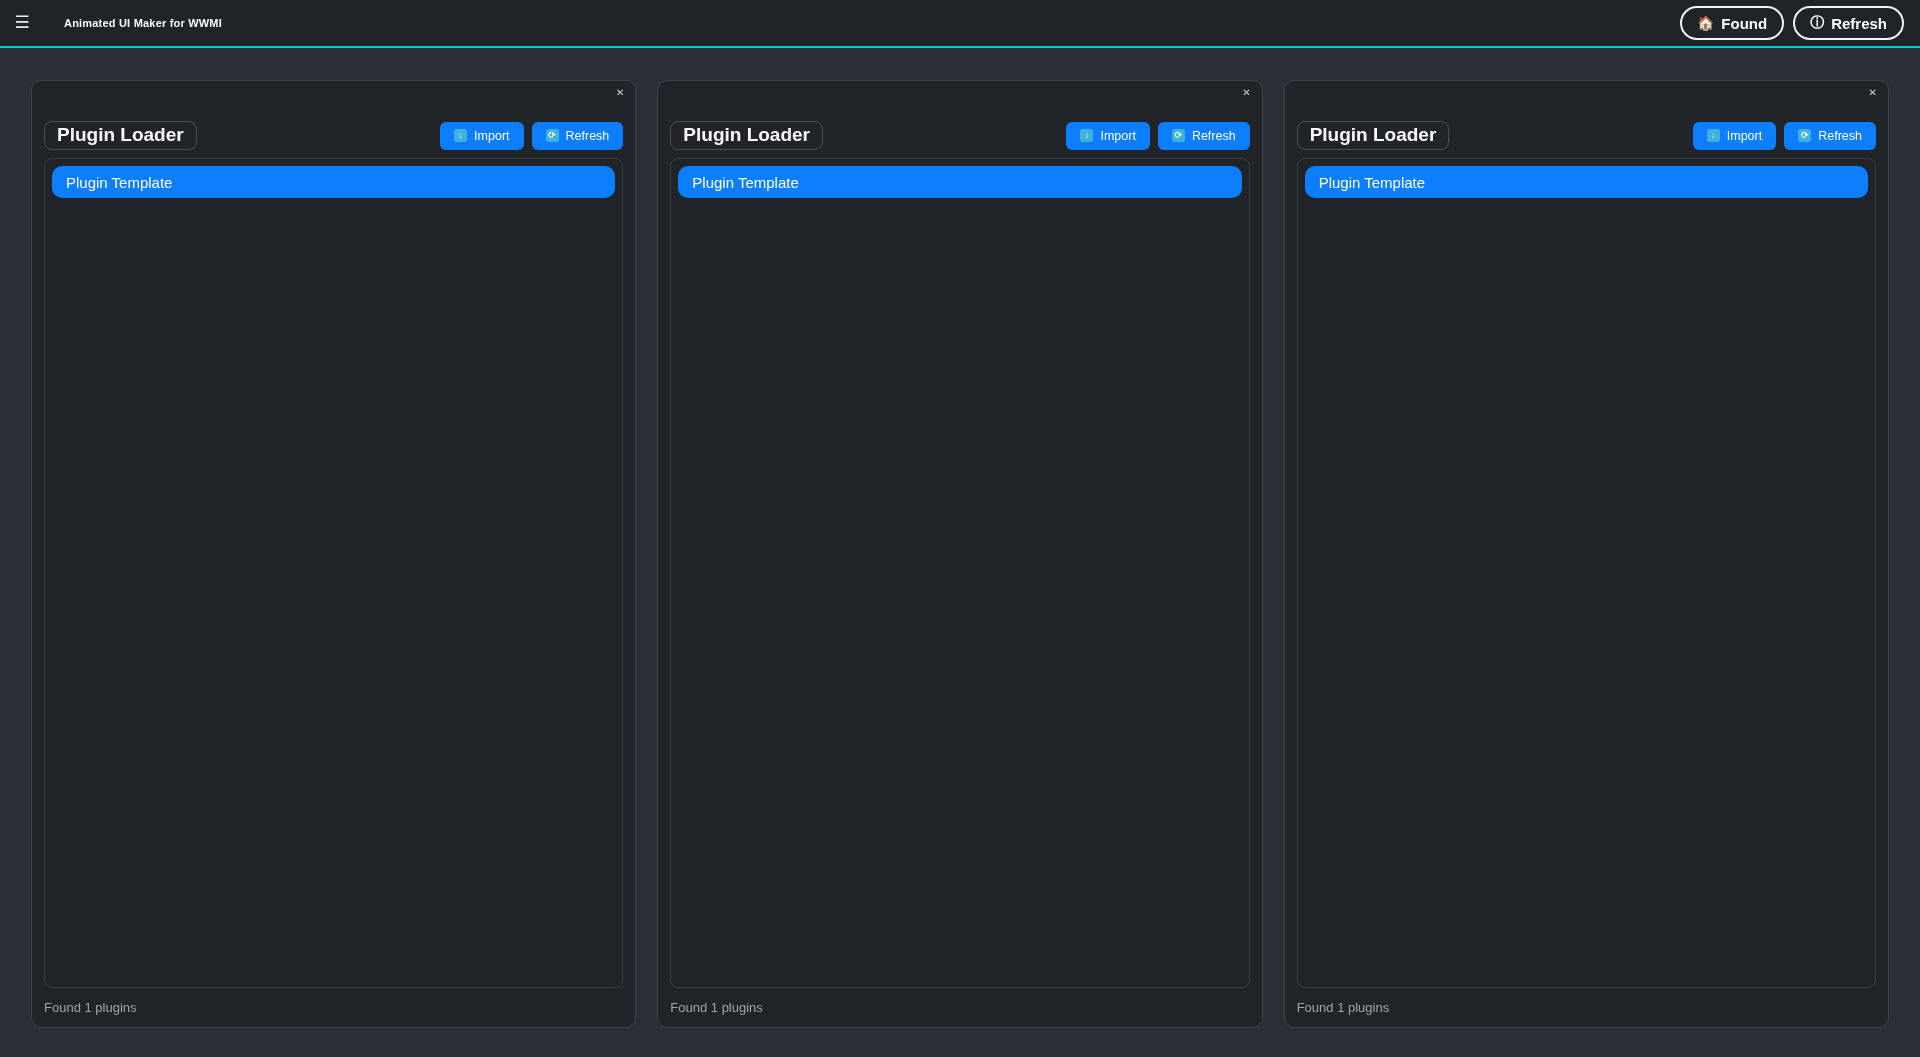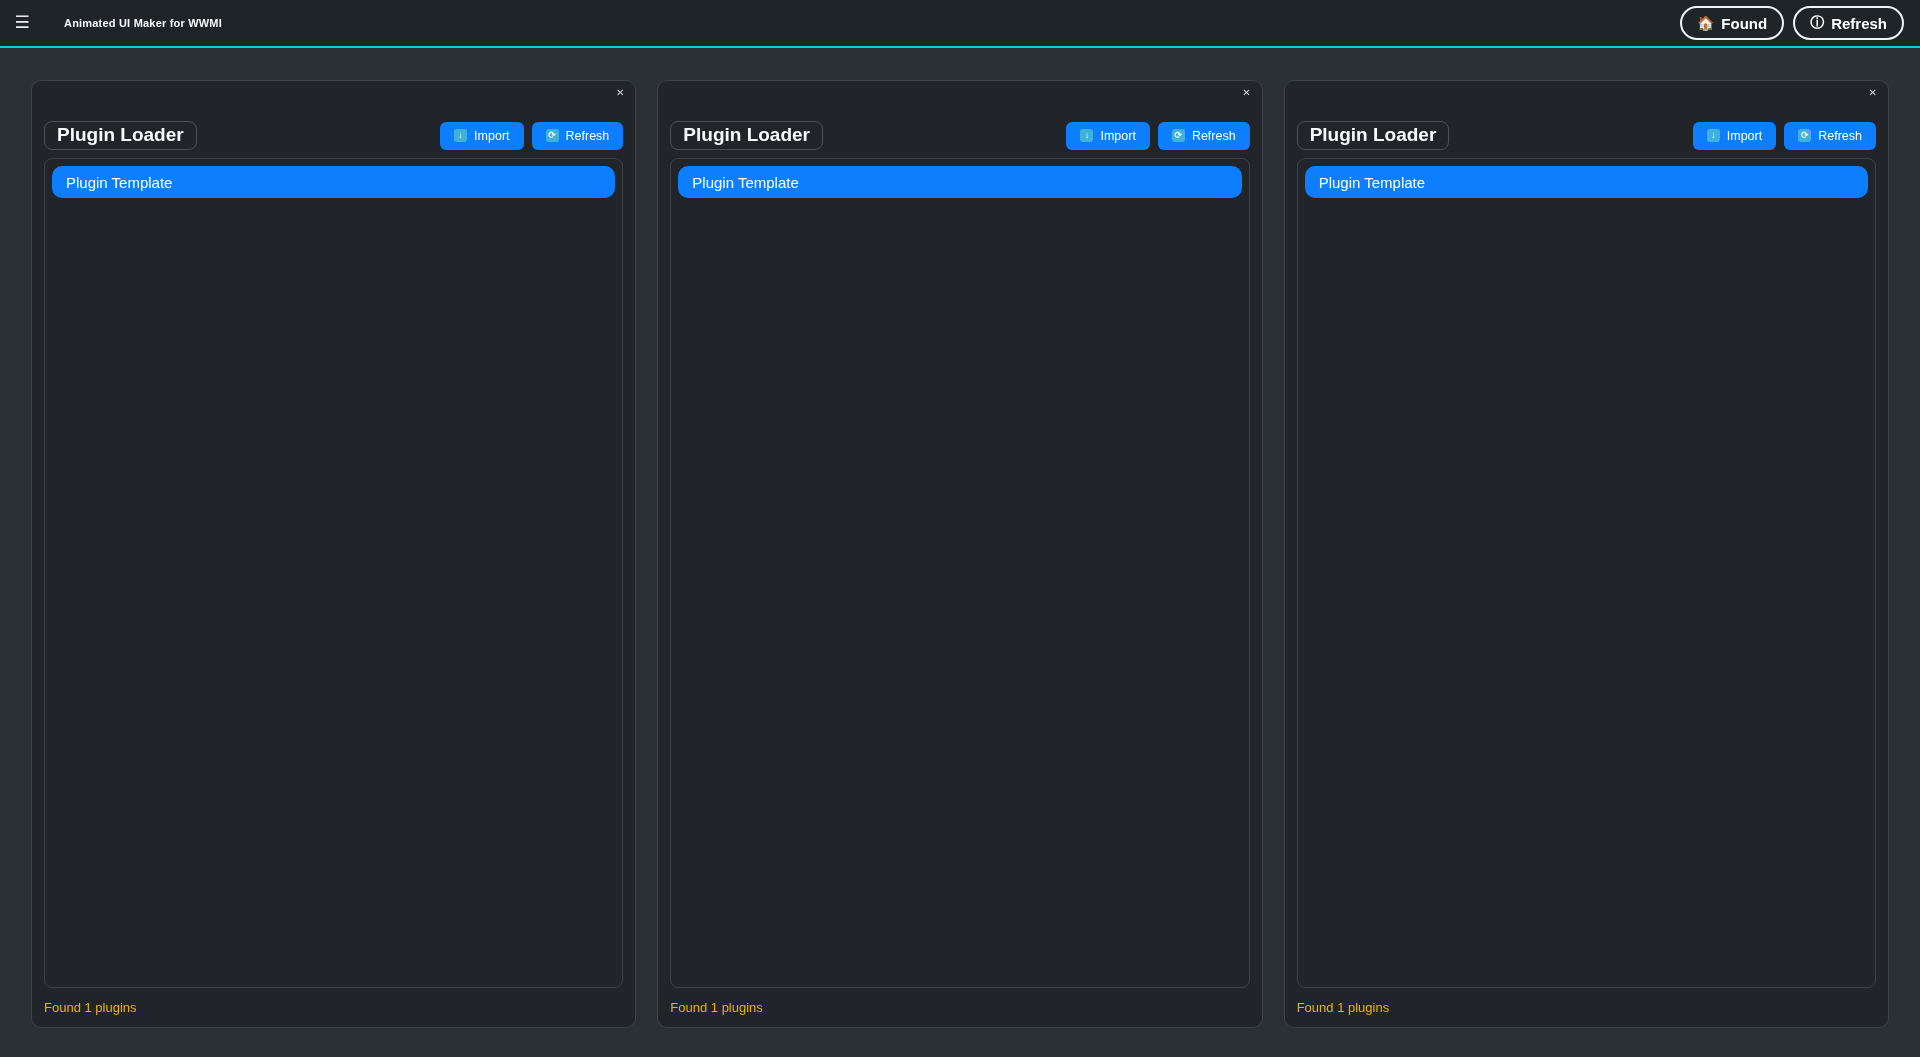--- a/index.html
+++ b/index.html
@@ -61,21 +61,21 @@
   .plugin-list {
     margin-top:8px; flex:1;
     border:1px solid #3a4045; border-radius:8px; padding:7px;
     overflow:hidden;
   }
   .plugin-item {
     background:var(--accent,#0d7efd); border-radius:10px; height:32px;
     display:flex; align-items:center; padding:0 14px;
     color:#fff; font-size:15px; cursor:pointer;
   }
-  .panel-footer { margin-top:12px; font-size:13px; color:#eab308; }
+  .panel-footer { margin-top:12px; font-size:13px; color:#a3a3a3; }
 </style>
 </head>
 <body>
 
 <div class="topbar">
   <div class="menu-btn">☰</div>
   <div class="app-title">Animated UI Maker for WWMI</div>
   <div class="topbar-right">
     <button class="pill-btn">
       <span class="emoji">🏠</span>

